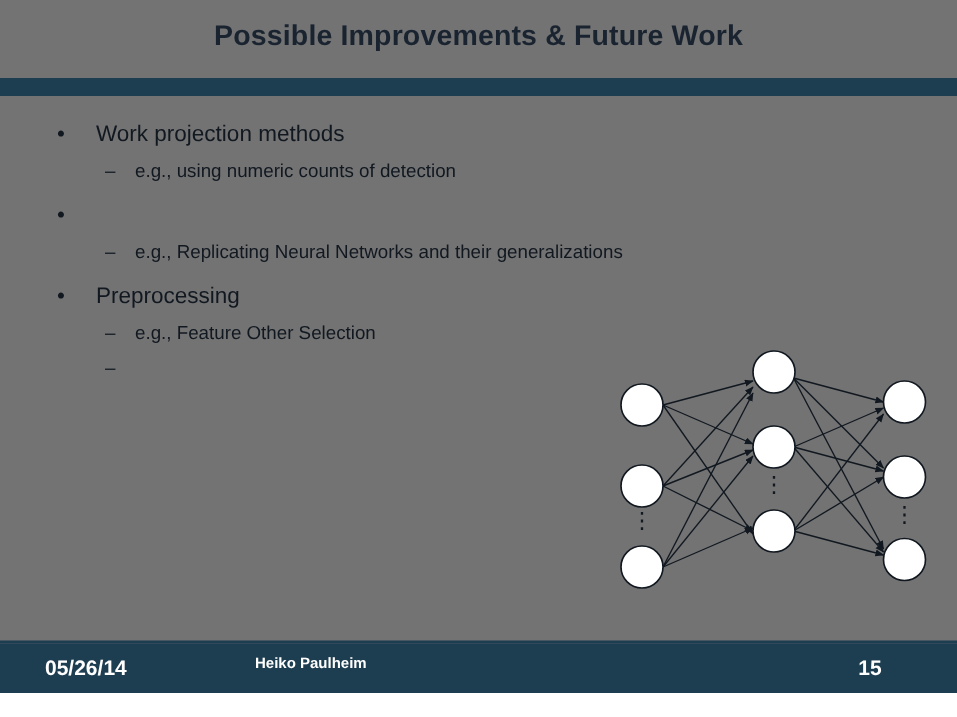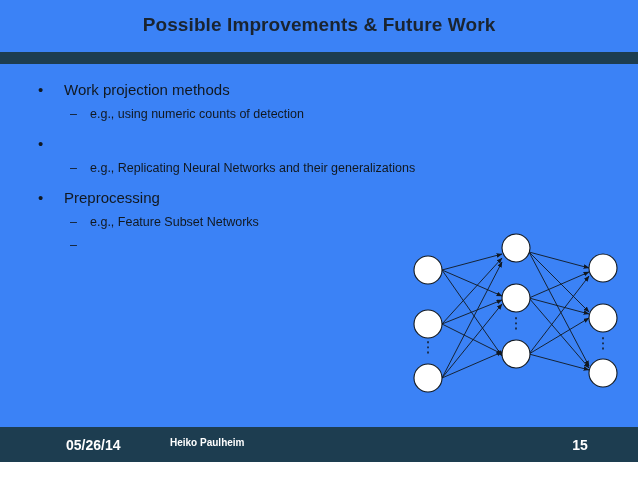--- a/index.html
+++ b/index.html
@@ -13,21 +13,21 @@
     font-family: "Liberation Sans", sans-serif;
     position: relative;
     overflow: hidden;
   }
 
   .slide {
     position: absolute;
     left: 0; top: 0;
     width: 638px;
     height: 478px;
-    background: #3b82f6;
+    background: #737373;
   }
 
   
   .title {
     position: absolute;
     left: 0;
     top: 14px;
     width: 638px;
     text-align: center;
     font-size: 19px;
@@ -127,21 +127,20 @@
     height: 33px;
     background: #1d3d50;
   }
   .footer-date {
     position: absolute;
     left: 30px;
     top: 437px;
     font-size: 14px;
     font-weight: bold;
     color: #ffffff;
-    margin-left: 36px;
   }
   .footer-author {
     position: absolute;
     left: 170px;
     top: 437px;
     font-size: 10px;
     font-weight: bold;
     color: #ffffff;
   }
   .footer-page {
@@ -199,21 +198,21 @@
 
     <div class="gap-sm"></div>
 
     <div class="bullet-l1">
       <span class="dot">•</span>
       <span>Preprocessing</span>
     </div>
 
     <div class="bullet-l2">
       <span class="dash">–</span>
-      <span>e.g., Feature Subset Networks</span>
+      <span>e.g., Feature Other Selection</span>
     </div>
 
     <div class="bullet-l2">
       <span class="dash">–</span>
     </div>
 
   </div>
 
   <div class="nn-figure">
     <svg width="235" height="185" viewBox="0 0 235 185" xmlns="http://www.w3.org/2000/svg">

